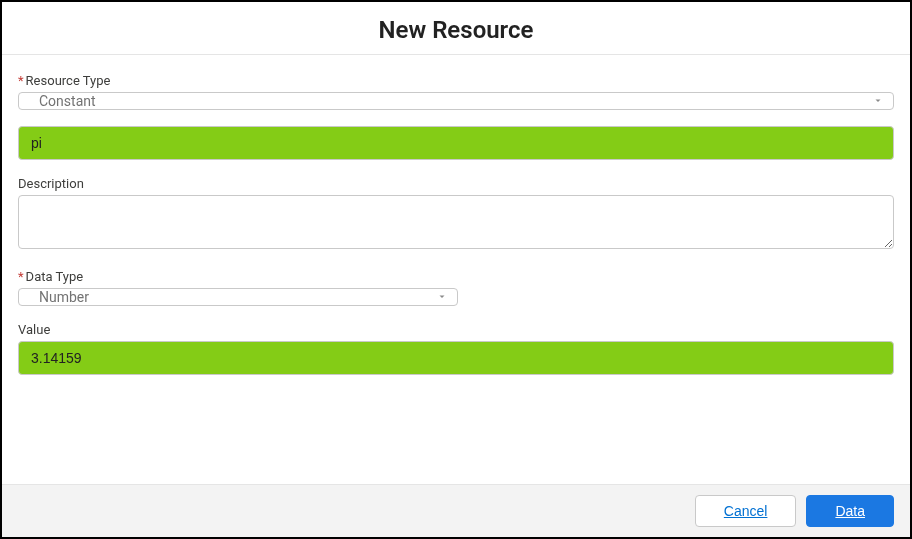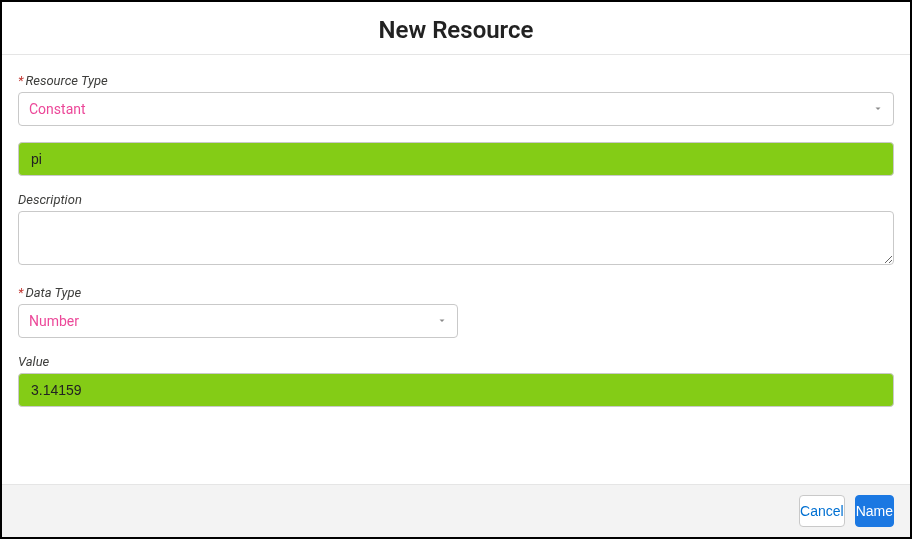--- a/index.html
+++ b/index.html
@@ -32,43 +32,42 @@
       overflow: auto;
     }
     .field {
       margin-bottom: 16px;
     }
     .field-label {
       font-size: 13px;
       color: #3e3e3c;
       margin-bottom: 4px;
       display: block;
-      font-style: italic;
     }
     .required::before {
       content: "*";
       color: #c23934;
       margin-right: 2px;
     }
     .select-wrap {
       position: relative;
       width: 100%;
     }
     .select-wrap.half {
       width: 440px;
     }
     .select-control {
       width: 100%;
-      height: 34px;
+      height: 18px;
       border: 1px solid #c9c9c9;
       border-radius: 4px;
       background: #fff;
-      padding: 0 34px 0 10px;
+      padding: 0 34px 0 20px;
       font-size: 14px;
-      color: #ec4899;
+      color: #737373;
       display: flex;
       align-items: center;
       cursor: pointer;
     }
     .select-caret {
       position: absolute;
       right: 10px;
       top: 50%;
       transform: translateY(-50%);
       pointer-events: none;
@@ -99,25 +98,26 @@
     .footer {
       background: #f3f3f3;
       border-top: 1px solid #e5e5e5;
       padding: 10px 16px;
       display: flex;
       justify-content: flex-end;
       gap: 10px;
     }
     .btn {
       height: 32px;
-      padding: 0 0;
+      padding: 0 28px;
       border-radius: 4px;
       font-size: 14px;
       cursor: pointer;
       border: 1px solid transparent;
+      text-decoration: underline;
     }
     .btn-neutral {
       background: #fff;
       border: 1px solid #c9c9c9;
       color: #0070d2;
     }
     .btn-brand {
       background: #1b78e2;
       color: #fff;
       border: 1px solid #1b78e2;
@@ -171,14 +171,14 @@
 
   <div class="field">
     <label class="field-label">Value</label>
     <input type="text" class="text-input" value="3.14159" style="">
   </div>
 
 </div>
 
 <div class="footer">
   <button class="btn btn-neutral">Cancel</button>
-  <button class="btn btn-brand">Name</button>
+  <button class="btn btn-brand">Data</button>
 </div>
 
 </body></html>

